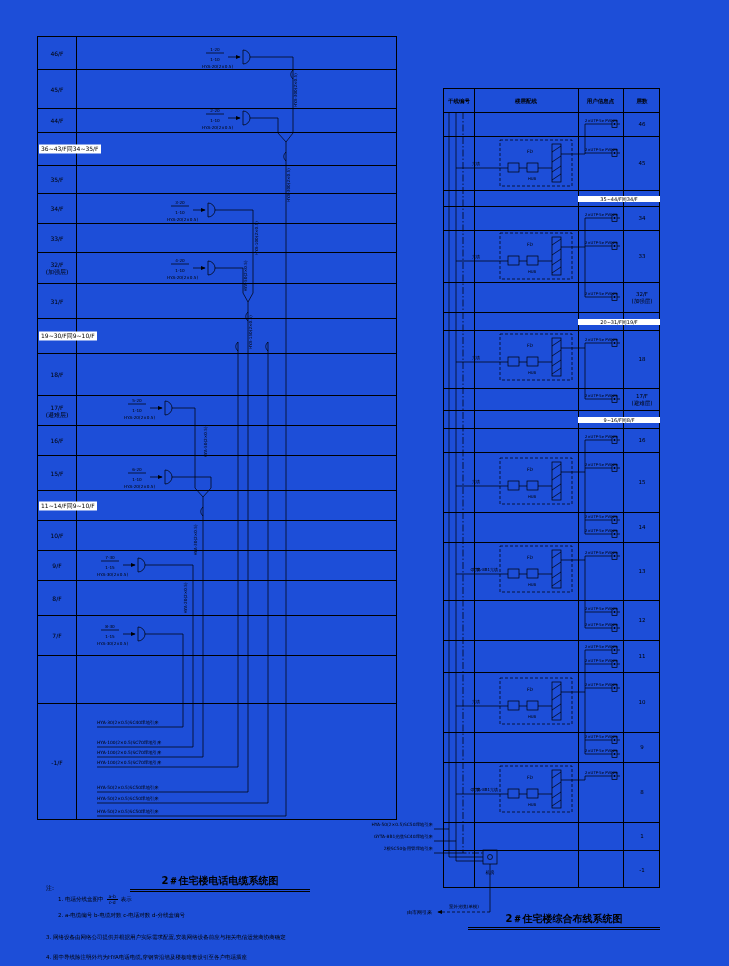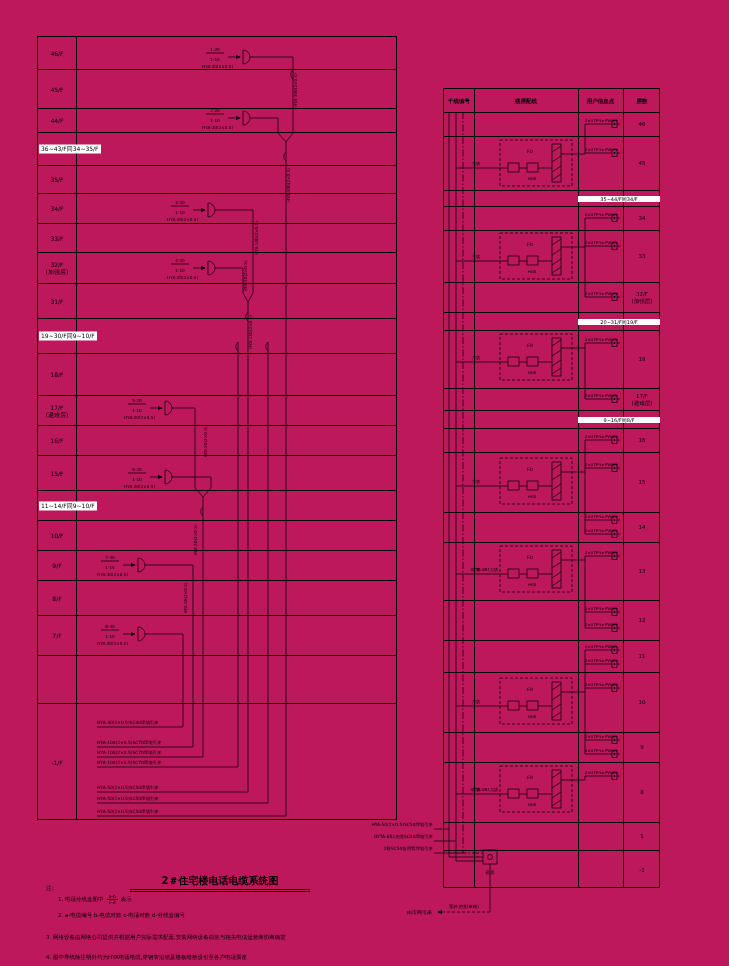--- a/index.html
+++ b/index.html
@@ -1,16 +1,16 @@
 <!DOCTYPE html>
 <html><head>
 <meta charset="utf-8">
 <style>
   html,body{margin:0;padding:0;background:#e8e8e8}
-  #canvas{position:relative;width:729px;height:966px;background:#be185d;overflow:hidden;
+  #canvas{position:relative;width:729px;height:966px;background:#1d4ed8;overflow:hidden;
           font-family:"DejaVu Sans",sans-serif;color:#000}
   
   #ltable{position:absolute;left:37px;top:36px;width:360px;height:784px;border:1px solid #000;box-sizing:border-box}
   .lrow{position:absolute;left:0;width:100%;border-bottom:1px solid #000;box-sizing:border-box}
   .lrow:last-child{border-bottom:none}
   .ldiv{position:absolute;left:38px;top:0;bottom:0;width:1px;background:#000}
   .fwrap{position:absolute;left:0;width:38px;height:100%;display:flex;flex-direction:column;
          align-items:center;justify-content:center;font-size:6px;line-height:7px;text-align:center}
   .mlab{position:absolute;left:1px;top:50%;transform:translateY(-50%);background:#fff;
         font-size:6px;padding:0 2px;white-space:nowrap;z-index:2}
@@ -446,20 +446,21 @@
       <circle class="ln" cx="490" cy="857" r="2.5"></circle>
       <path class="ln" d="M490,864 V912"></path>
       <path class="ln dsh" d="M490,912 H438" marker-end="url(#arr)"></path>
       <text class="tx" x="490" y="874" text-anchor="middle" font-size="4.5">机房</text>
       <text class="tx" x="464" y="908" text-anchor="middle" font-size="4.4">室外光缆(单模)</text>
       <text class="tx" x="432" y="914" text-anchor="end" font-size="5">由市网引来</text>
     </g>
   </svg>
 
   <div class="dtitle" style="left:130px;top:874px;width:180px">2＃住宅楼电话电缆系统图</div>
+  <div class="dtitle" style="left:468px;top:912px;width:192px">2＃住宅楼综合布线系统图</div>
 
   <div class="note" style="left:46px;top:884px;font-size:6px">注:</div>
   <div class="note" style="left:58px;top:894px">
     <span>1. 电话分线盒图中</span><span class="frac">
         <span class="top">a-b</span>
         <span>c-d</span>
       </span><span>表示</span>
   </div>
   <div class="note" style="left:58px;top:912px">2. a-电缆编号   b-电缆对数   c-电话对数   d-分线盒编号</div>
   <div class="note" style="left:46px;top:934px">3. 网络设备由网络公司提供并根据用户实际需求配置,安装网络设备前应与相关电信运营商协商确定</div>

